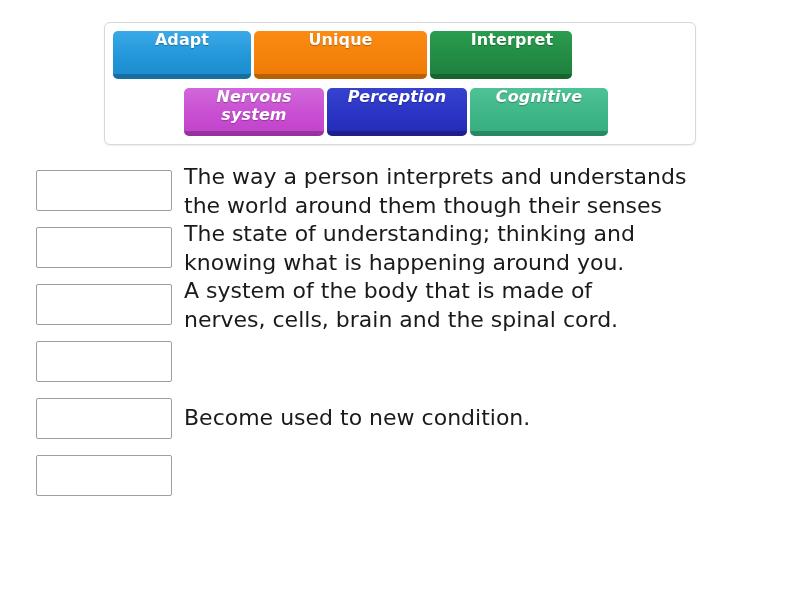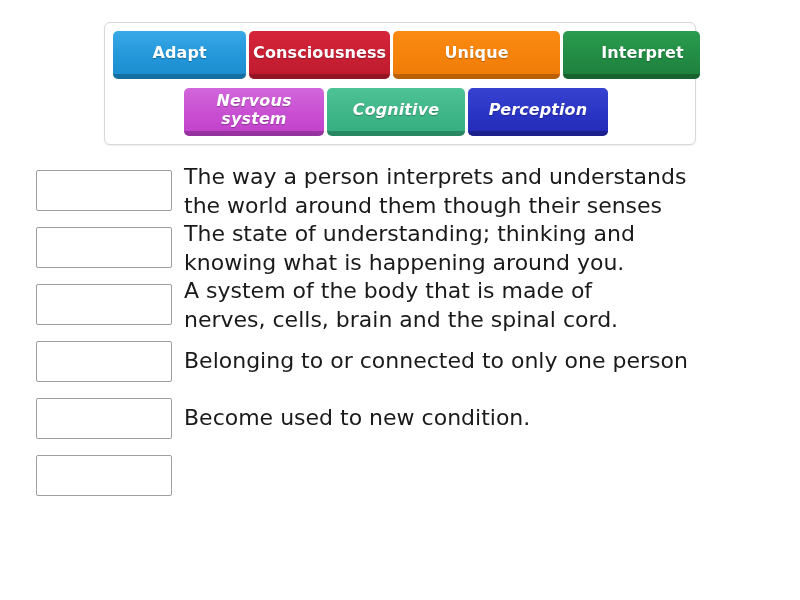--- a/index.html
+++ b/index.html
@@ -39,21 +39,20 @@
   #tile-row-1 { top: 8px; padding-left: 8px; }
   #tile-row-2 { top: 65px; padding-left: 79px; font-style: italic; }
 
   .tile {
     position: relative;
     height: 48px;
     box-sizing: border-box;
     margin-right: 3px;
     border-radius: 5px;
     display: flex;
-    align-items: center;
     justify-content: center;
     text-align: center;
     color: #ffffff;
     font-weight: bold;
     font-size: 16px;
     line-height: 18px;
     letter-spacing: 0.1px;
     text-shadow: 0 1px 1px rgba(0,0,0,0.28);
     cursor: move;
     user-select: none;
@@ -123,40 +122,37 @@
   .def-row.double .def-text { margin-top: -2px; }
 </style>
 </head>
 <body>
 
 <div id="word-bank">
   <div class="tile-row" id="tile-row-1">
       <div class="tile t-adapt">
         <span class="tile-label" style="white-space: pre-line;">Adapt</span>
       </div>
-      <div class="tile t-consciousness">
-        <span class="tile-label" style="white-space: pre-line;">Consciousness</span>
-      </div>
       <div class="tile t-unique">
         <span class="tile-label" style="white-space: pre-line;">Unique</span>
       </div>
       <div class="tile t-interpret">
         <span class="tile-label" style="white-space: pre-line; margin-left: 22px;">Interpret</span>
       </div>
     </div>
   <div class="tile-row" id="tile-row-2">
       <div class="tile t-nervous">
         <span class="tile-label" style="white-space: pre-line;">Nervous
 system</span>
       </div>
+      <div class="tile t-perception">
+        <span class="tile-label" style="white-space: pre-line;">Perception</span>
+      </div>
       <div class="tile t-cognitive">
         <span class="tile-label" style="white-space: pre-line;">Cognitive</span>
-      </div>
-      <div class="tile t-perception">
-        <span class="tile-label" style="white-space: pre-line;">Perception</span>
       </div>
     </div>
 </div>
 
 <div id="definition-list">
     <div class="def-row double">
       <div class="drop-slot"></div>
       <div class="def-text">The way a person interprets and understands
 the world around them though their senses</div>
     </div>
@@ -165,21 +161,20 @@
       <div class="def-text">The state of understanding; thinking and
 knowing what is happening around you.</div>
     </div>
     <div class="def-row double">
       <div class="drop-slot"></div>
       <div class="def-text">A system of the body that is made of
 nerves, cells, brain and the spinal cord.</div>
     </div>
     <div class="def-row single">
       <div class="drop-slot"></div>
-      <div class="def-text">Belonging to or connected to only one person</div>
     </div>
     <div class="def-row single">
       <div class="drop-slot"></div>
       <div class="def-text">Become used to new condition.</div>
     </div>
     <div class="def-row double">
       <div class="drop-slot"></div>
     </div>
   </div>
 

